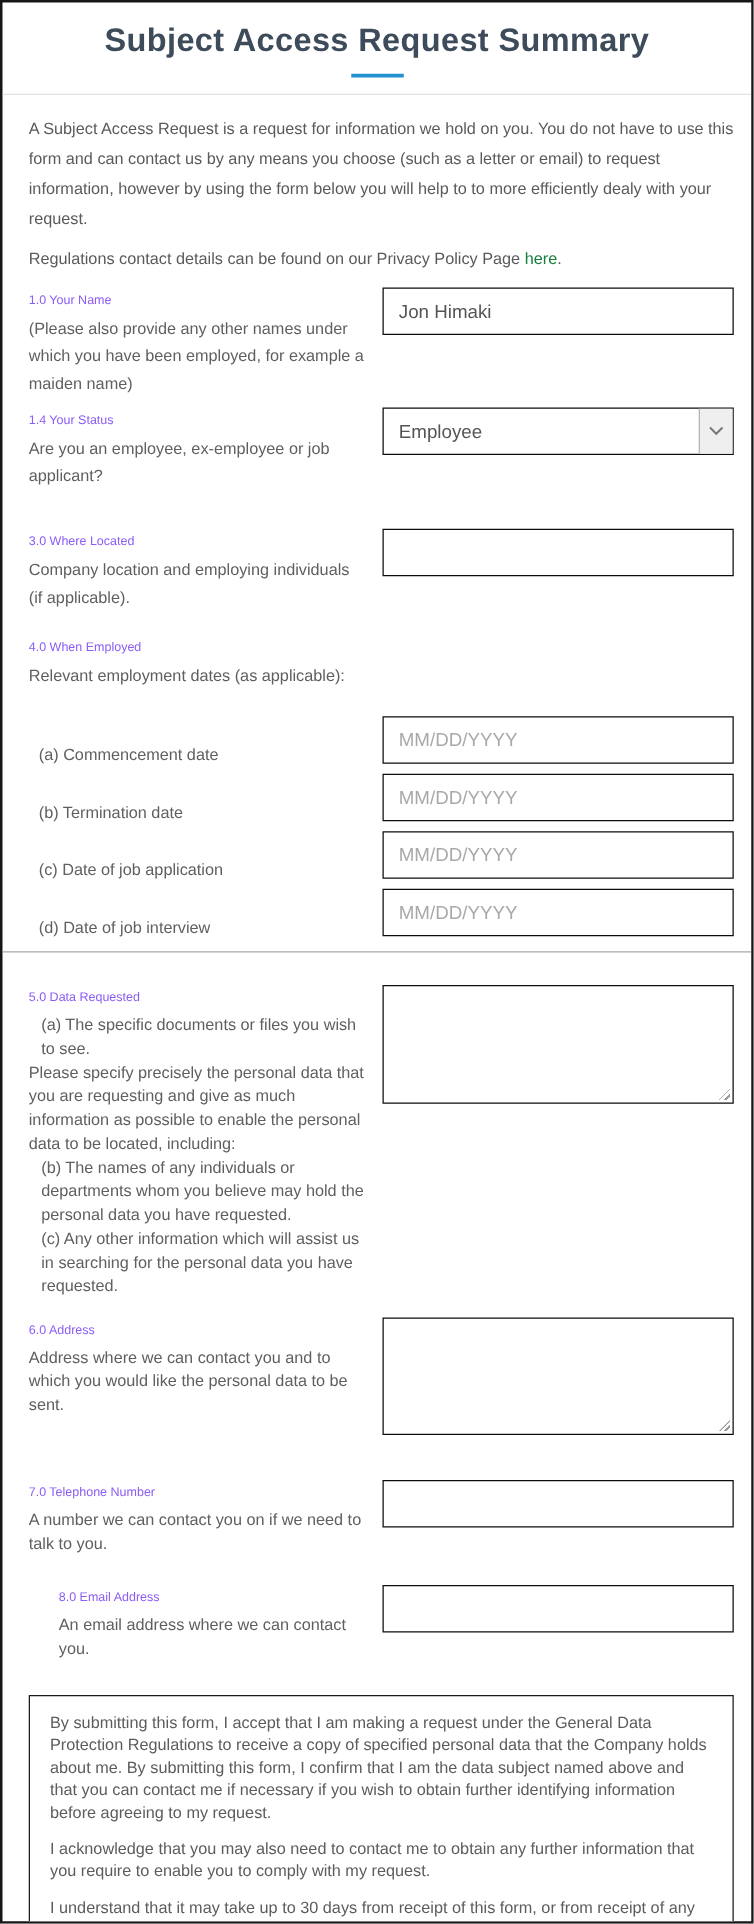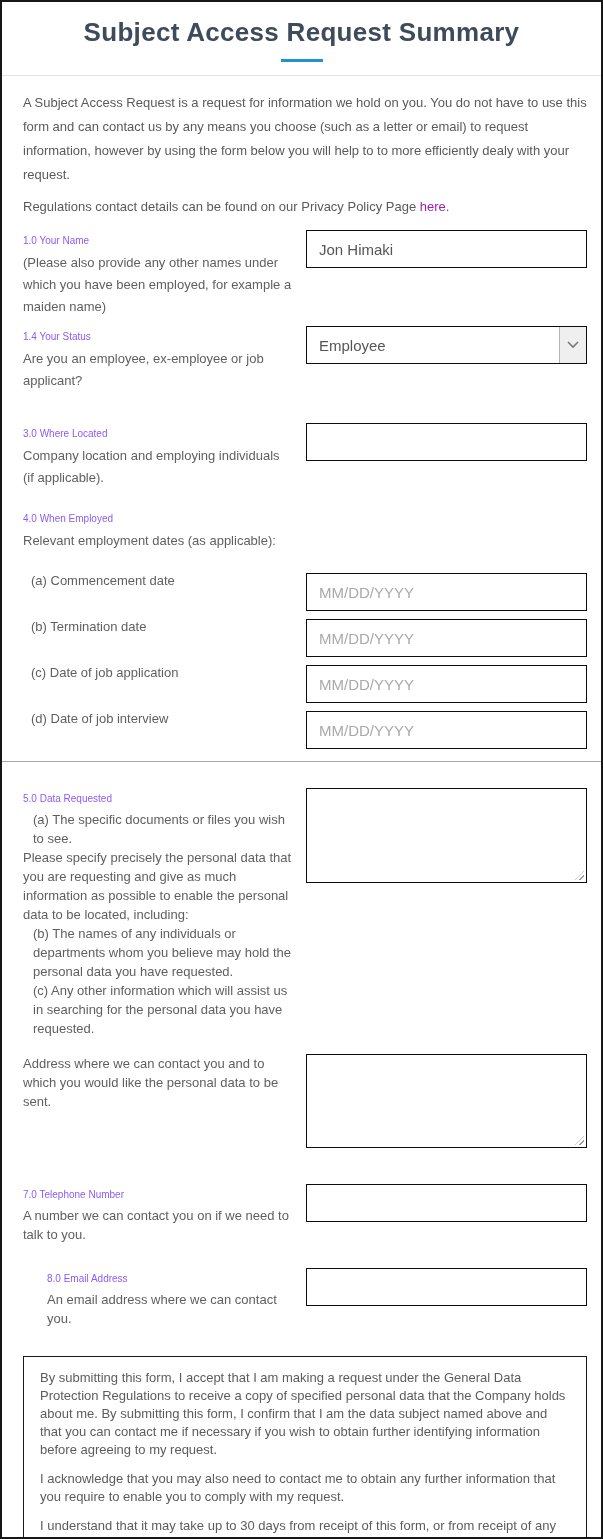--- a/index.html
+++ b/index.html
@@ -10,21 +10,21 @@
   }
   
   .hdr{text-align:center;padding-top:15px;}
   .hdr h1{margin:0;font-size:26px;font-weight:bold;color:#3e4b5a;letter-spacing:.3px;}
   .title-underline{width:42px;height:3px;margin:11px auto 0;background:#2191d0;}
   .hdr-divider{border:none;border-top:1px solid #e2e2e2;margin:13px 0 0;}
   
   .content{padding:0 14px 0 21px;}
   .intro{margin:15px 0 0;font-size:13px;line-height:24px;color:#5a5a5a;}
   .alt-line{margin:9px 0 0;font-size:13px;line-height:22px;color:#5a5a5a;}
-  .here-link{color:#a21caf;cursor:pointer;}
+  .here-link{color:#15803d;cursor:pointer;}
   
   .row{display:flex;align-items:flex-start;}
   .col-label{flex:1 1 auto;padding-right:14px;min-width:0;}
   .col-control{flex:0 0 281px;}
   .sec-label{font-size:10px;line-height:22px;font-weight:normal;color:#8b5cf6;}
   .desc{font-size:13px;line-height:22px;color:#5f5f5f;}
   .desc-tight{font-size:13px;line-height:19px;color:#5f5f5f;}
   .sub-item{padding-left:10px;}
   .mt-s1{margin-top:12px;} .mt-s2{margin-top:8px;} .mt-s3{margin-top:31px;}
   .mt-s4{margin-top:19px;} .mt-dates{margin-top:21px;} .mt-s5{margin-top:39px;}
@@ -49,21 +49,21 @@
     box-sizing:border-box;width:281px;border:1.5px solid #0c0c0c;background:#fff;
     position:relative;cursor:text;
   }
   .ta-1{height:95px;} .ta-2{height:94px;}
   .grip{
     position:absolute;right:2px;bottom:2px;width:9px;height:9px;cursor:nwse-resize;
     background:repeating-linear-gradient(135deg,transparent 0 2px,#9a9a9a 2px 3.5px);
     clip-path:polygon(100% 0,100% 100%,0 100%);
   }
   
-  .date-row{display:flex;align-items:flex-start;margin-bottom:8px;gap:44px;}
+  .date-row{display:flex;align-items:flex-end;margin-bottom:8px;gap:44px;}
   .date-row:last-child{margin-bottom:0;}
   .date-label{flex:1 1 auto;font-size:13px;color:#5f5f5f;padding-left:8px;}
   
   .stray-hr{position:absolute;left:0;right:0;top:759px;height:1px;background:#a8a8a8;z-index:5;}
   
   .consent-box{margin:28px 0 0;border:1px solid #1a1a1a;padding:12px 16px 12px;background:#fff;}
   .consent-box p{margin:0 0 11px;font-size:13px;line-height:18px;color:#5c5c5c;}
 </style>
 </head>
 <body>
@@ -155,20 +155,21 @@
       </div>
       <div class="col-control">
         <div class="textarea ta-1">
           <span class="grip"></span>
         </div>
       </div>
     </div>
 
     <div class="row mt-s6">
       <div class="col-label">
+        <div class="sec-label">6.0 Address</div>
         <div class="desc-tight">Address where we can contact you and to which you would like the personal data to be sent.</div>
       </div>
       <div class="col-control">
         <div class="textarea ta-2">
           <span class="grip"></span>
         </div>
       </div>
     </div>
 
     <div class="row mt-s7">

